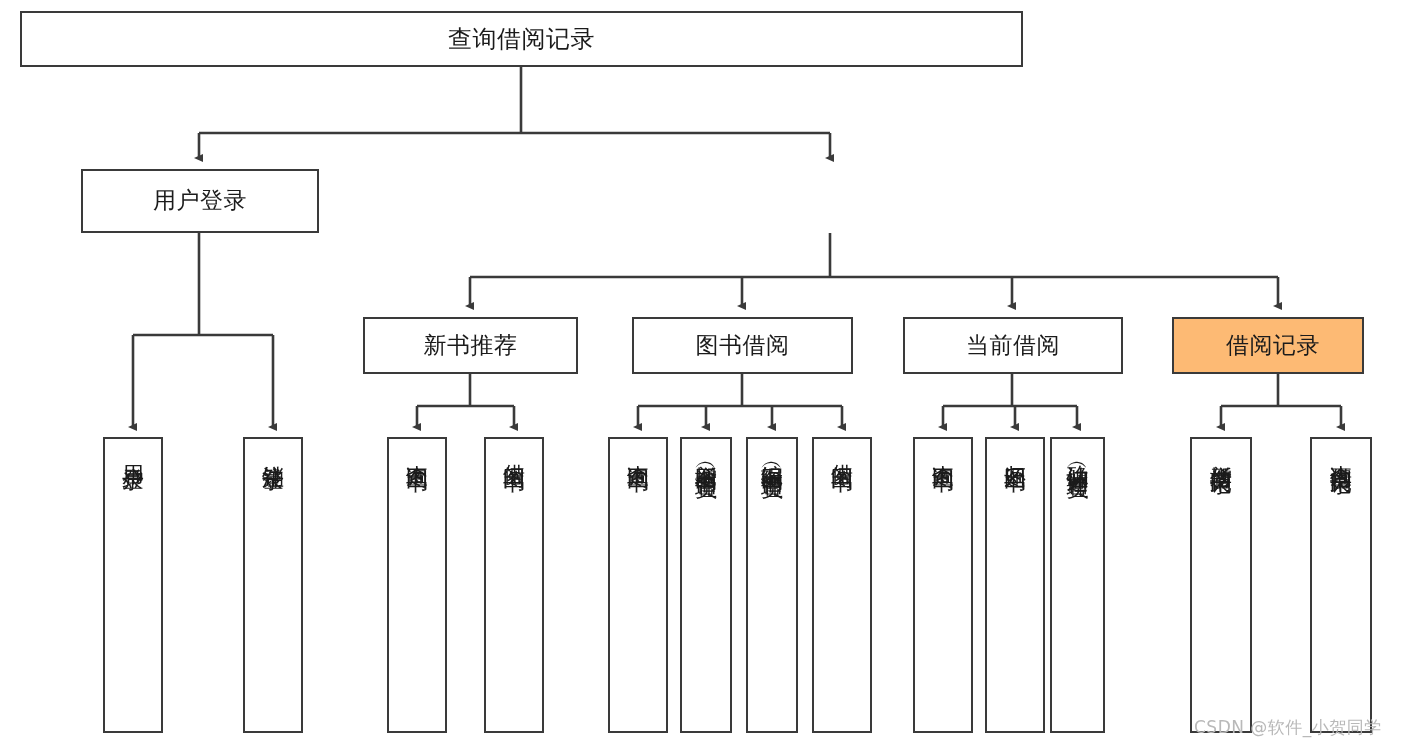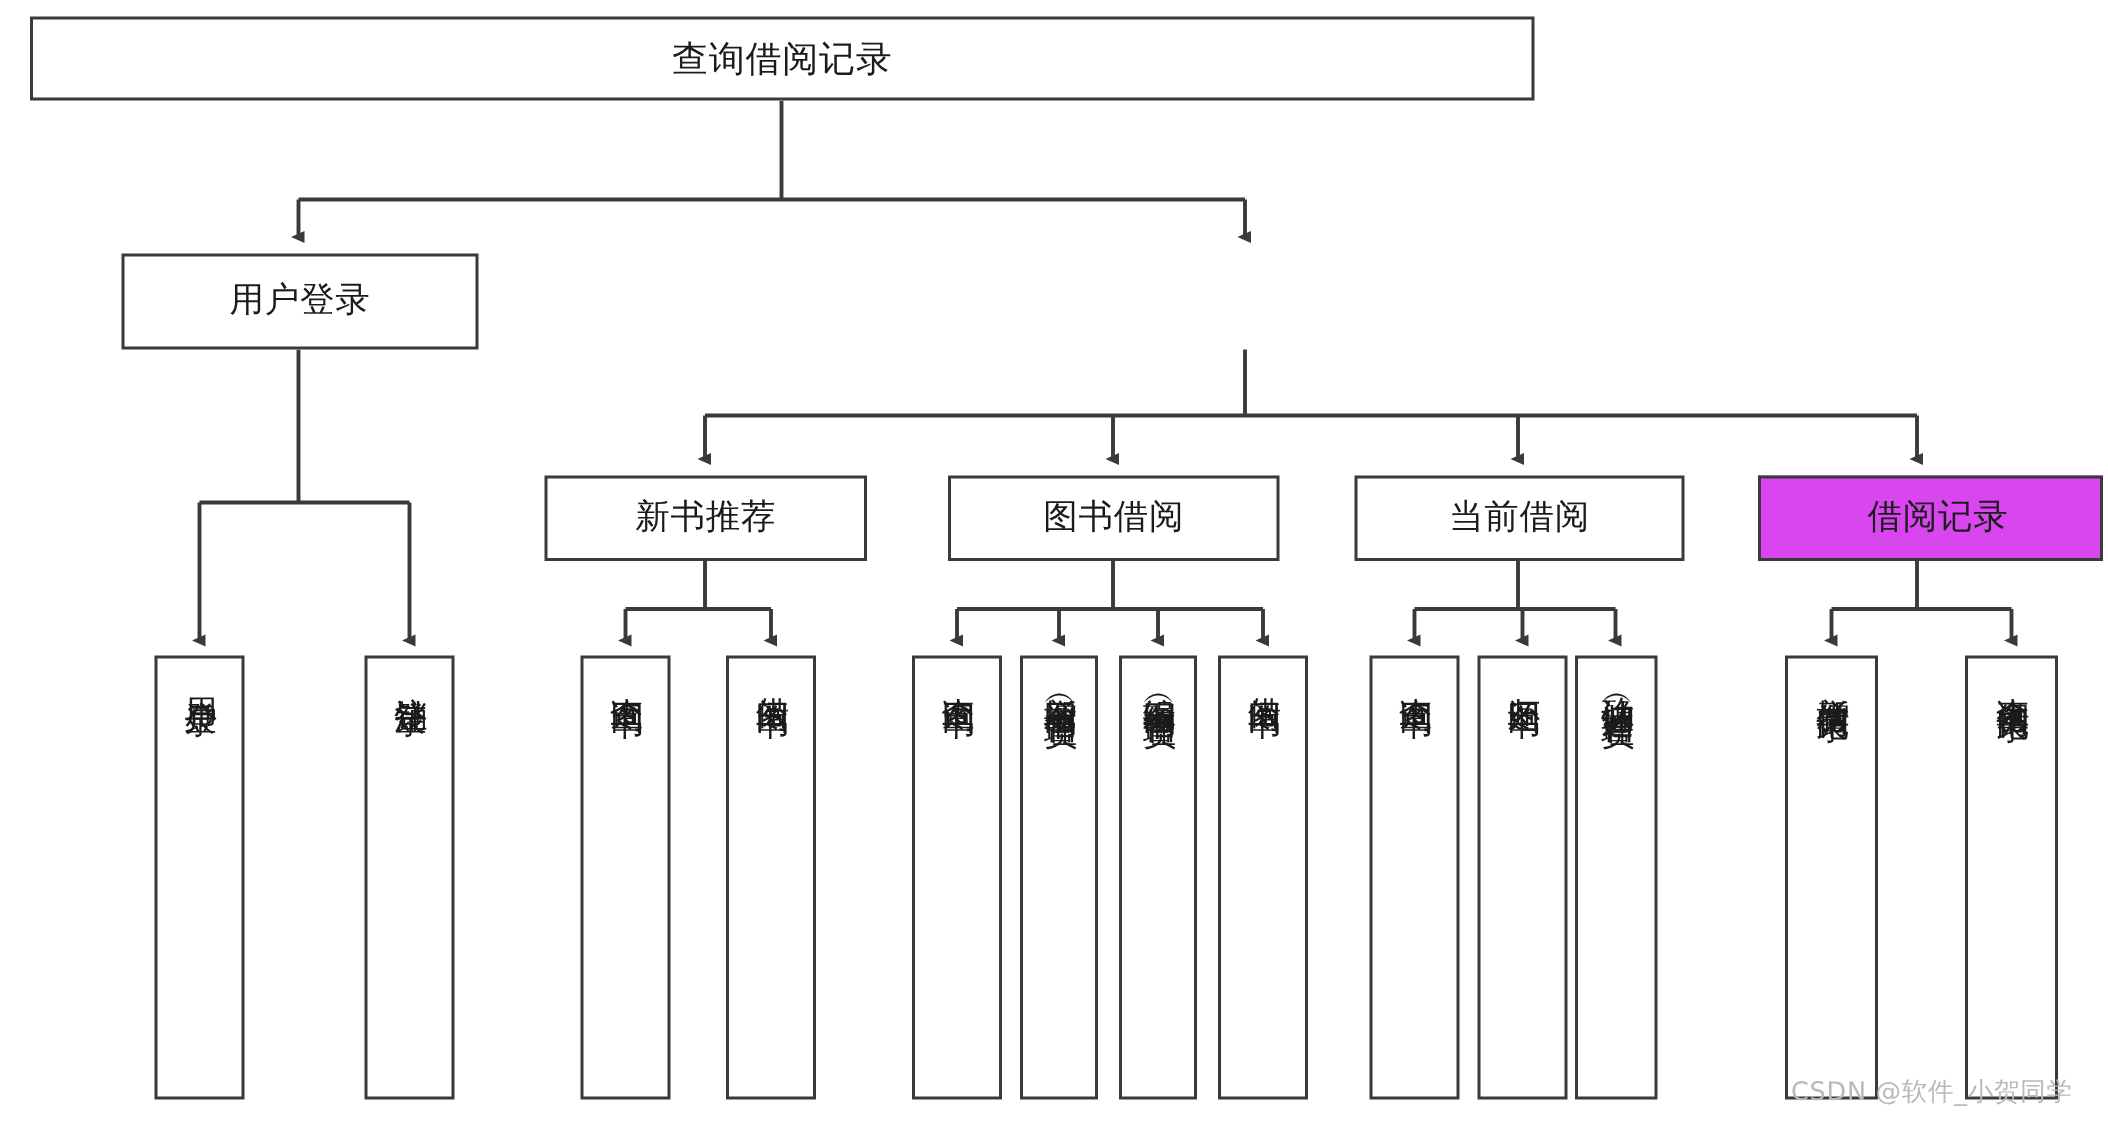--- a/index.html
+++ b/index.html
@@ -134,21 +134,21 @@
 
   <div class="node horiz" style="left: 632px; top: 317px; width: 221px; height: 57px; border-color: rgb(58, 58, 58); background: rgb(255, 255, 255); color: rgb(27, 27, 27);">
     <span class="label">图书借阅</span>
   </div>
   <div class="node horiz" style="left: 363px; top: 317px; width: 215px; height: 57px; border-color: rgb(58, 58, 58); background: rgb(255, 255, 255); color: rgb(27, 27, 27);">
     <span class="label">新书推荐</span>
   </div>
   <div class="node horiz" style="left: 903px; top: 317px; width: 220px; height: 57px; border-color: rgb(58, 58, 58); background: rgb(255, 255, 255); color: rgb(27, 27, 27);">
     <span class="label">当前借阅</span>
   </div>
-  <div class="node horiz" style="left: 1172px; top: 317px; width: 230px; height: 57px; border-color: rgb(58, 58, 58); background: #d946ef; color: rgb(27, 27, 27); padding-left: 10px;">
+  <div class="node horiz" style="left: 1172px; top: 317px; width: 192px; height: 57px; border-color: rgb(58, 58, 58); background: #fdba74; color: rgb(27, 27, 27); padding-left: 10px;">
     <span class="label">借阅记录</span>
   </div>
 
   <div class="node vert" style="left: 103px; top: 437px; width: 60px; height: 296px; border-color: rgb(58, 58, 58); background: rgb(255, 255, 255); color: rgb(27, 27, 27);">
     <span class="label">用户登录</span>
   </div>
   <div class="node vert" style="left: 243px; top: 437px; width: 60px; height: 296px; border-color: rgb(58, 58, 58); background: rgb(255, 255, 255); color: rgb(27, 27, 27);">
     <span class="label">注销登录</span>
   </div>
   <div class="node vert" style="left: 387px; top: 437px; width: 60px; height: 296px; border-color: rgb(58, 58, 58); background: rgb(255, 255, 255); color: rgb(27, 27, 27);">

